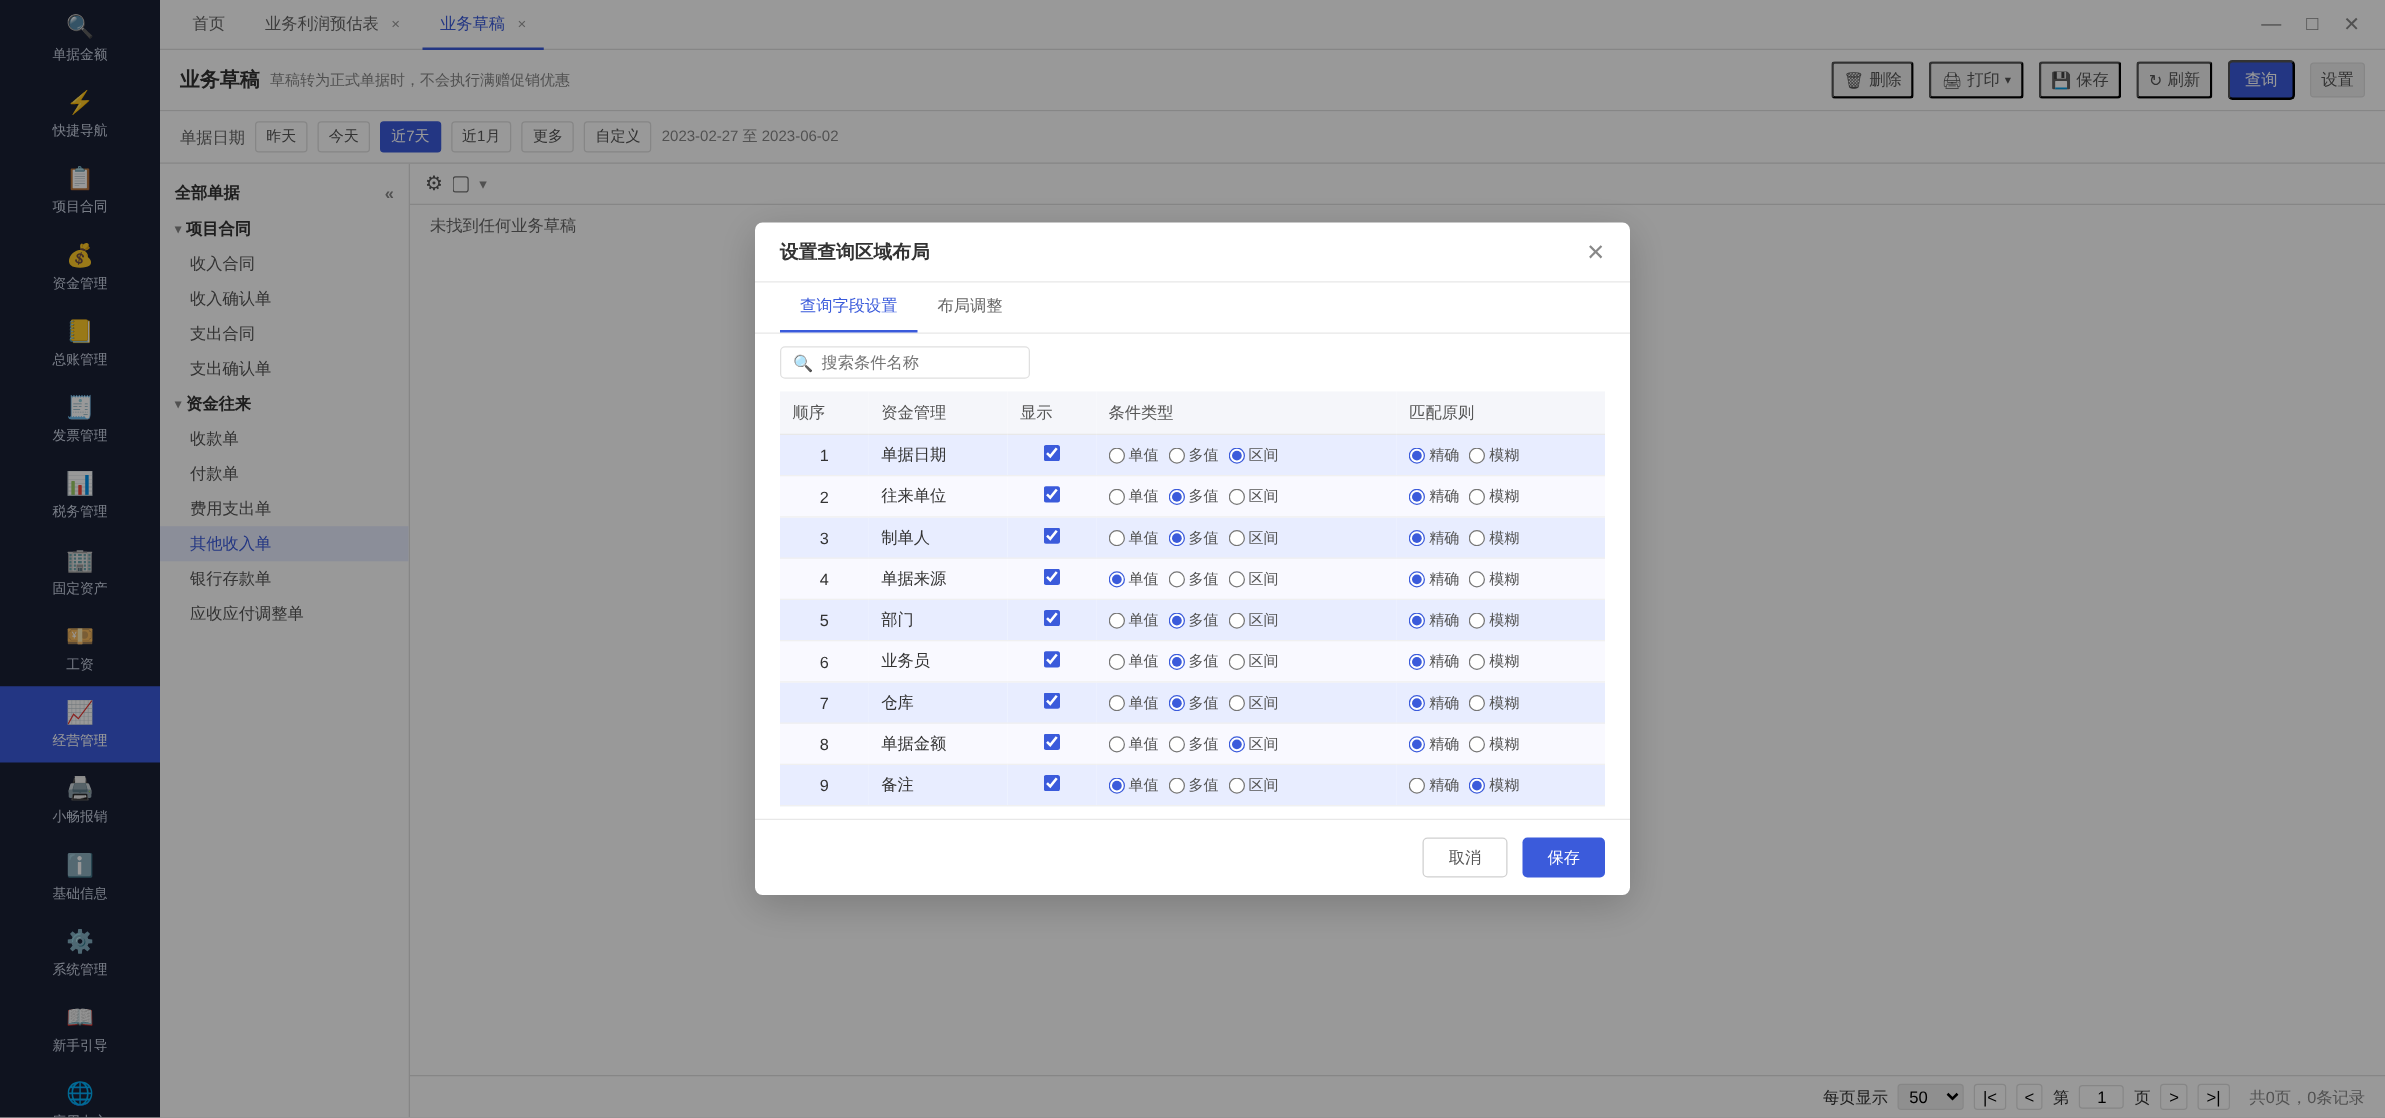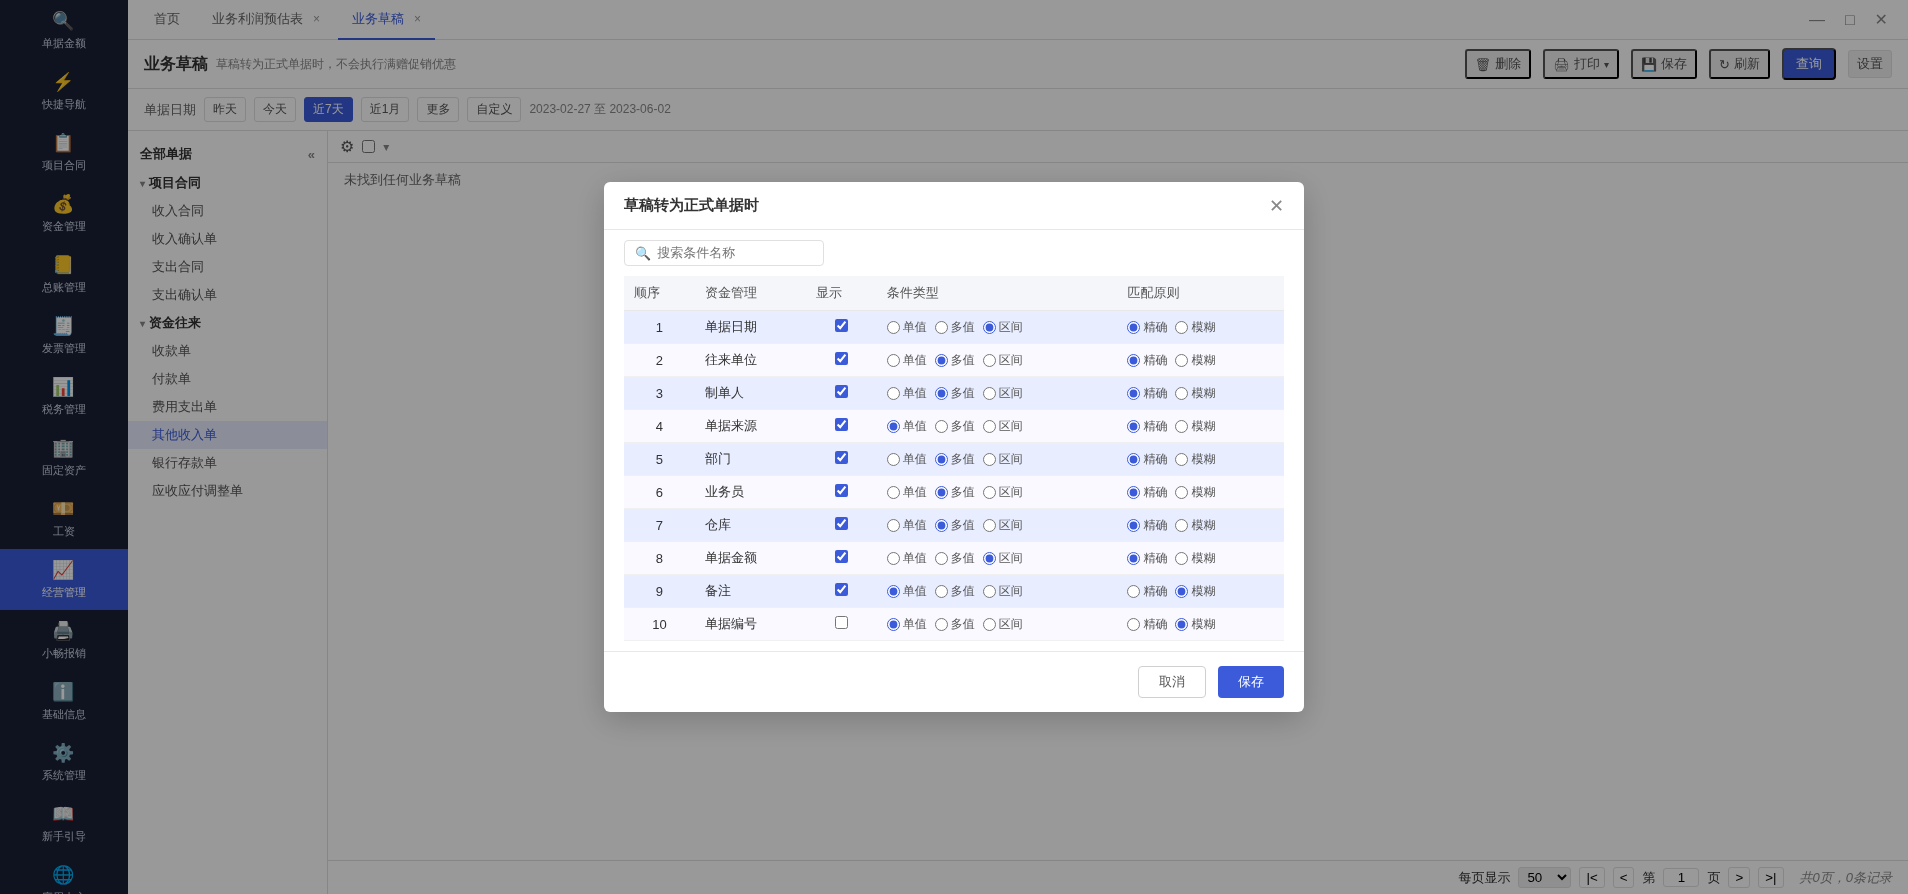--- a/index.html
+++ b/index.html
@@ -276,35 +276,39 @@
             <option>100</option>
             <option>200</option>
           </select>
           <button class="pagination-btn">|&lt;</button>
           <button class="pagination-btn">&lt;</button>
           <span>第</span>
           <input type="text" value="1" style="width: 36px; border: 1px solid rgb(224, 224, 224); border-radius: 3px; text-align: center; padding: 1px;">
           <span>页</span>
           <button class="pagination-btn">&gt;</button>
           <button class="pagination-btn">&gt;|</button>
-          <span style="color:#888;margin-left:8px;font-style:italic;">共0页，0条记录</span>
+          <span style="color:#888;margin-left:8px;">共0页，0条记录</span>
         </div>
       </div>
     </div>
   </div>
 </div>
 
 <div class="modal-overlay">
   <div class="modal">
 
     <div class="modal-header">
-      <span class="modal-title">草稿转为正式单据时</span>
+      <span class="modal-title">设置查询区域布局</span>
       <button class="modal-close">✕</button>
     </div>
 
+    <div class="modal-tabs">
+      <div class="modal-tab active">查询字段设置</div>
+      <div class="modal-tab">布局调整</div>
+    </div>
 
     <div class="modal-search">
       <div class="search-input-wrap">
         <span style="color:#aaa;">🔍</span>
         <input type="text" style="border: none; outline: none; font-size: 13px; width: 160px;" placeholder="搜索条件名称">
       </div>
     </div>
 
     <div class="modal-table-wrap">
       <table class="modal-table">
@@ -671,60 +675,20 @@
       精确
     </label>
 
     <label class="radio-item" style="display:flex;align-items:center;gap:3px;cursor:pointer;font-size:12px;color:#555;">
       <input type="radio" name="match_9" checked="" style="accent-color: rgb(59, 91, 219); width: 13px; height: 13px;">
       模糊
     </label>
       </div>
     </td>
   </tr>
-            <tr class="even">
-    <td style="text-align:center;">10</td>
-    <td>单据编号</td>
-    <td style="text-align:center;">
-      <input type="checkbox" style="accent-color: rgb(59, 91, 219); width: 13px; height: 13px;">
-    </td>
-    <td>
-      <div style="display:flex;align-items:center;gap:8px;">
-
-    <label class="radio-item" style="display:flex;align-items:center;gap:3px;cursor:pointer;font-size:12px;color:#555;">
-      <input type="radio" name="type_10" checked="" style="accent-color: rgb(59, 91, 219); width: 13px; height: 13px;">
-      单值
-    </label>
-
-    <label class="radio-item" style="display:flex;align-items:center;gap:3px;cursor:pointer;font-size:12px;color:#555;">
-      <input type="radio" name="type_10" style="accent-color: rgb(59, 91, 219); width: 13px; height: 13px;">
-      多值
-    </label>
-
-    <label class="radio-item" style="display:flex;align-items:center;gap:3px;cursor:pointer;font-size:12px;color:#555;">
-      <input type="radio" name="type_10" style="accent-color: rgb(59, 91, 219); width: 13px; height: 13px;">
-      区间
-    </label>
-      </div>
-    </td>
-    <td>
-      <div style="display:flex;align-items:center;gap:8px;">
-
-    <label class="radio-item" style="display:flex;align-items:center;gap:3px;cursor:pointer;font-size:12px;color:#555;">
-      <input type="radio" name="match_10" style="accent-color: rgb(59, 91, 219); width: 13px; height: 13px;">
-      精确
-    </label>
-
-    <label class="radio-item" style="display:flex;align-items:center;gap:3px;cursor:pointer;font-size:12px;color:#555;">
-      <input type="radio" name="match_10" checked="" style="accent-color: rgb(59, 91, 219); width: 13px; height: 13px;">
-      模糊
-    </label>
-      </div>
-    </td>
-  </tr>
           </tbody>
       </table>
     </div>
 
     <div class="modal-footer">
       <button class="btn-cancel">取消</button>
       <button class="btn-save">保存</button>
     </div>
   </div>
 </div>

